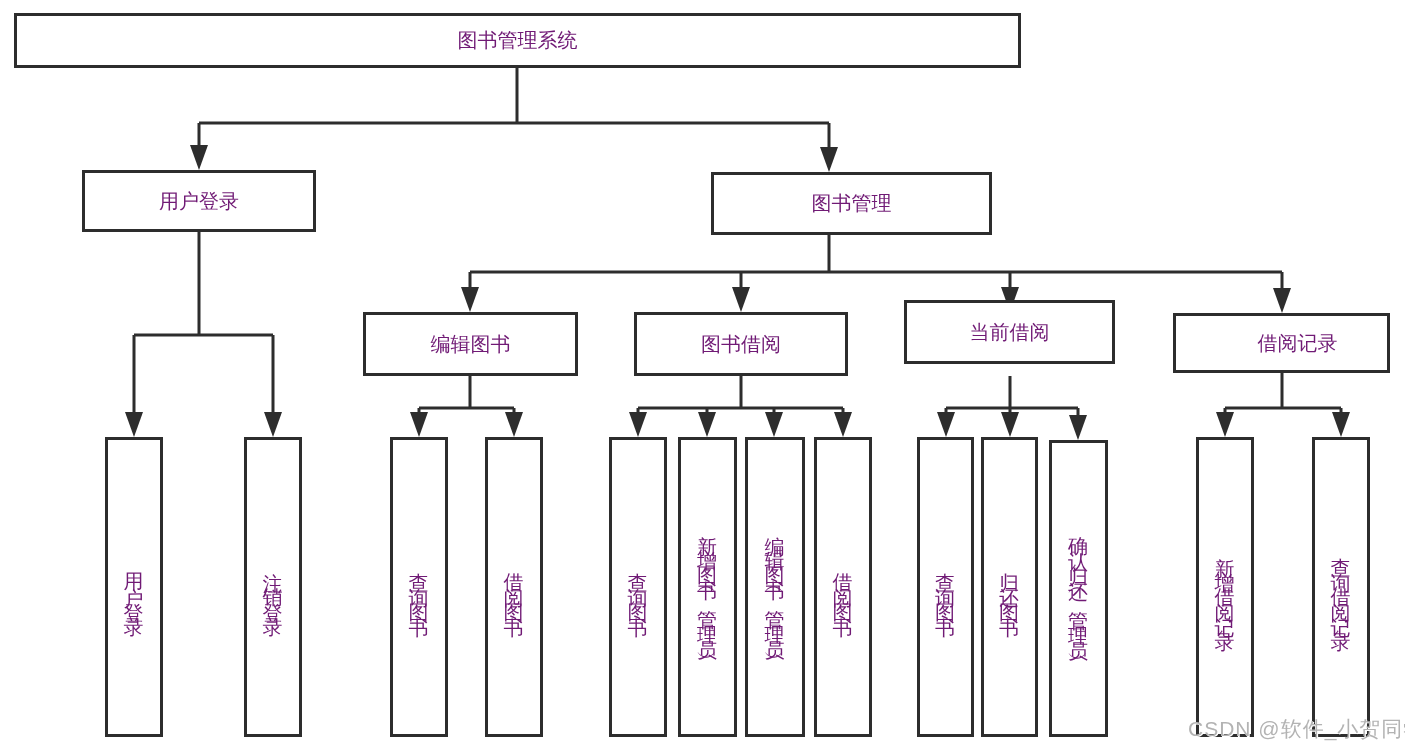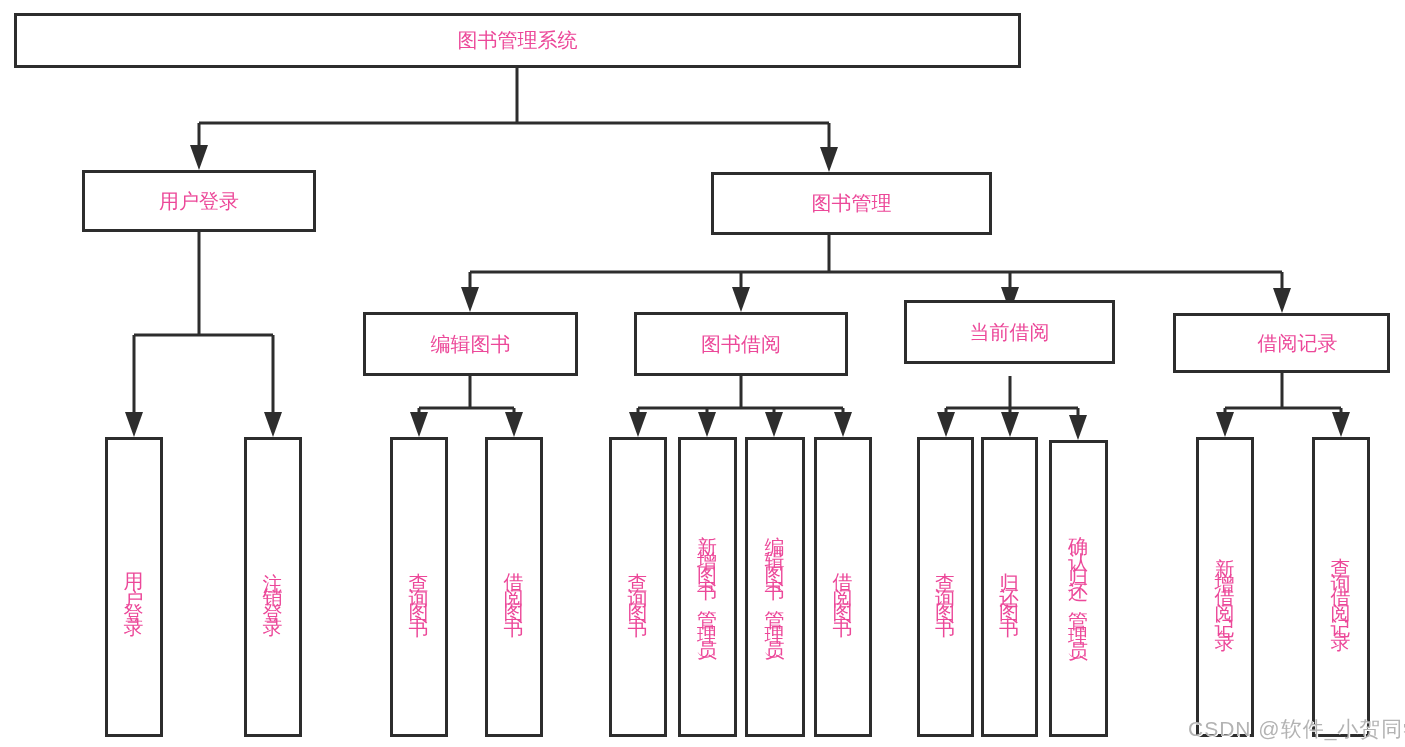--- a/index.html
+++ b/index.html
@@ -4,21 +4,21 @@
 <style>
   html, body { margin:0; padding:0; background:#fff; }
   #stage {
     position:relative; width:1405px; height:747px; background:#ffffff;
     font-family:"Liberation Sans","DejaVu Sans",sans-serif; overflow:hidden;
   }
   #connectors { position:absolute; left:0; top:0; width:1405px; height:747px; }
   .box {
     position:absolute; box-sizing:border-box; background:#ffffff;
     border:3px solid #2d2d2d; display:flex; align-items:center; justify-content:center;
-    color:#ec4899;
+    color:#701a75;
   }
   .h .label { font-size:20px; white-space:nowrap; }
   .v .label {
     writing-mode:vertical-rl; text-orientation:mixed;
     font-size:20px; line-height:1; letter-spacing:15px; white-space:nowrap;
   }
   .watermark {
     position:absolute; left:1188px; top:715px; z-index:5;
     font-size:21px; color:#b3b3b3; letter-spacing:1px; white-space:nowrap;
     text-shadow:1px 1px 0 #ffffff;

